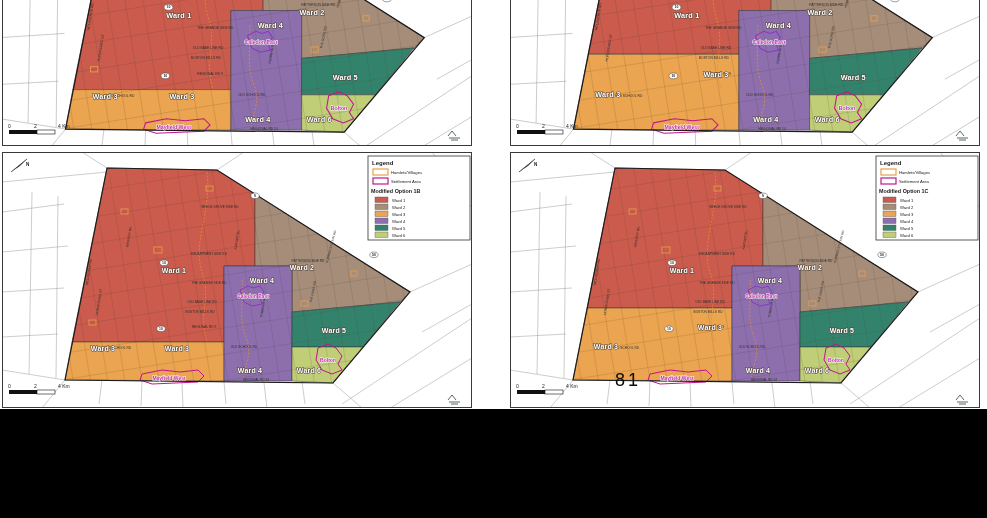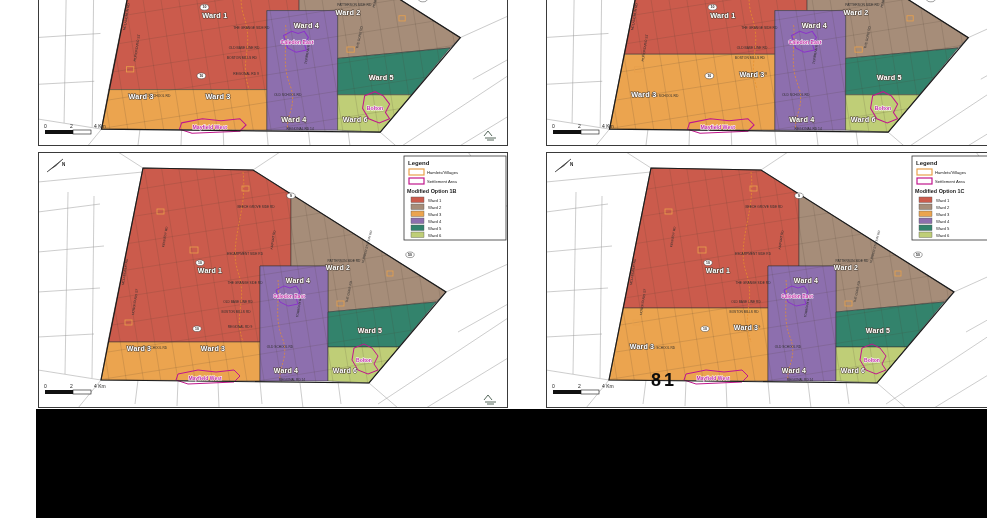--- a/index.html
+++ b/index.html
@@ -1,24 +1,24 @@
 <!DOCTYPE html>
 <html><head>
 <meta charset="utf-8">
 <style>
   html,body{margin:0;padding:0;}
   body{
     width:987px;height:518px;position:relative;background:#ffffff;
     font-family:"Liberation Sans", sans-serif;overflow:hidden;
   }
-  .stage{position:absolute;left:0;top:0;width:909px;height:518px;margin-left:36px;}
+  .stage{position:absolute;left:0;top:0;width:909px;height:518px;}
   svg.maps{position:absolute;left:0;top:0;display:block;}
   .black-band{position:absolute;left:0;top:409px;width:987px;height:109px;background:#000;}
   .page-number{
-    position:absolute;left:615px;top:370px;font-size:18px;font-weight:bold;
+    position:absolute;left:615px;top:370px;font-size:18px;font-weight:normal;
     color:#0c0c0c;letter-spacing:3px;
   }
   
   text{font-family:"Liberation Sans", sans-serif;}
   .wlabel{font-size:7px;font-weight:bold;fill:#ffffff;stroke:#4f4338;stroke-width:1.1px;
           paint-order:stroke;text-anchor:middle;letter-spacing:.2px;}
   .slabel{font-size:5px;font-weight:bold;fill:#bf27a4;stroke:#ffffff;stroke-width:.9px;
           paint-order:stroke;text-anchor:middle;}
   .rlabel{font-size:3.2px;fill:#2e2e2e;text-anchor:middle;}
   .shield-num{font-size:3.4px;font-weight:bold;fill:#222;text-anchor:middle;}

